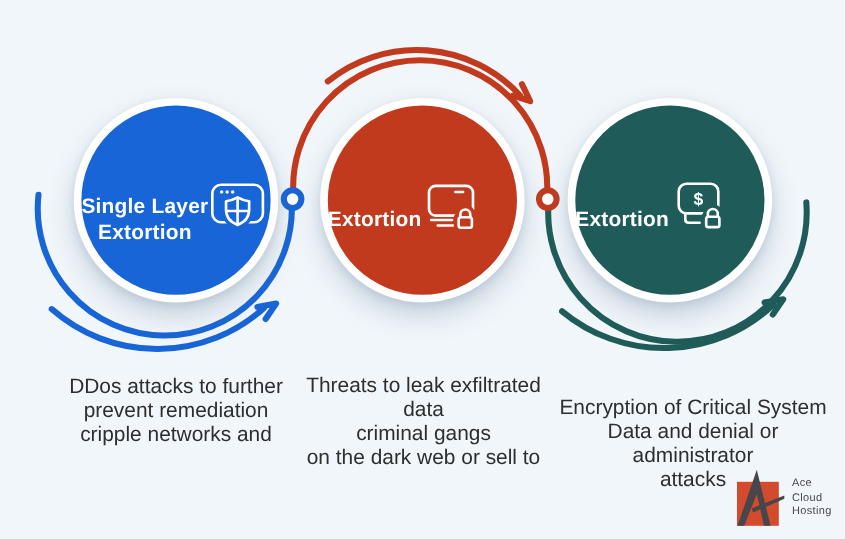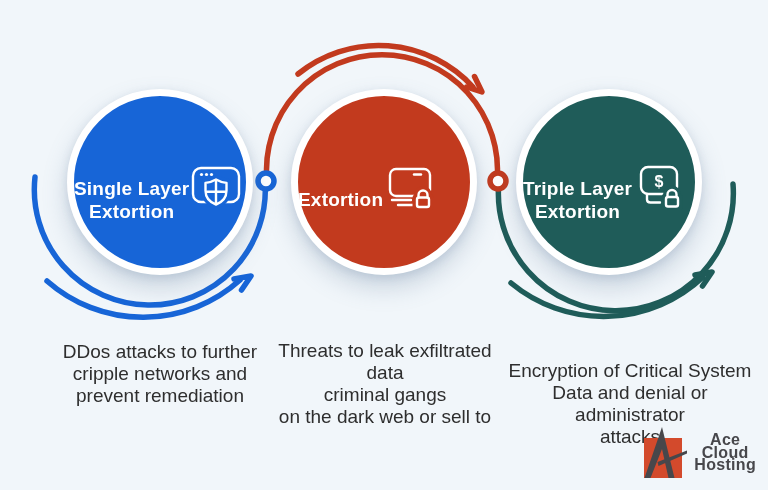--- a/index.html
+++ b/index.html
@@ -27,21 +27,21 @@
   .icon .dot { fill:#ffffff; }
   .icon text { fill:#ffffff; font-weight:bold; font-size:16px; font-family:"Liberation Sans",sans-serif; }
   .desc { position:absolute; margin:0; text-align:center; color:#2e2e2e;
           font-size:19px; line-height:22px; font-weight:500; }
   .desc span { display:block; }
   .d0 { left:38px;  top:341px; width:244px; }
   .d1 { left:261px; top:340px; width:248px; }
   .d2 { left:500px; top:340px; width:260px; }
   .logo { position:absolute; right:12px; bottom:10px; display:flex; align-items:center; gap:6px; }
   .logo-mark { width:50px; height:54px; display:block; }
-  .logo-text { font-weight:bold; font-size:16px; line-height:12.5px; letter-spacing:.3px;text-align:center; }
+  .logo-text { font-weight:normal; font-size:10px; line-height:12.5px; letter-spacing:.3px; }
 </style>
 </head>
 <body>
 
 <div class="stage" style="background: rgb(241, 246, 250);">
 
   <svg class="arcs" viewBox="0 0 768 490">
 
     <path class="arc" d="M 35 177 A 115.5 115.5 0 1 0 265 181" style="stroke: rgb(23, 101, 215);"></path>
     <path class="arc" d="M 47 281 A 145 145 0 0 0 240 280" style="stroke: rgb(23, 101, 215);"></path>
@@ -88,39 +88,38 @@
       <g>
         <path class="halo" d="M35.5 33.5 V31 A4.5 4.5 0 0 1 44.5 31 V33.5 M34 34 H46 V43 H34 Z" style="stroke: rgb(194, 58, 30); fill: rgb(194, 58, 30);"></path>
       </g>
       <path class="w" d="M35.5 33.5 V31 A4.5 4.5 0 0 1 44.5 31 V33.5"></path>
       <rect class="w" x="34" y="33.5" width="12" height="9.5" rx="2"></rect>
     </svg>
   </div>
 
   <div class="circle c2" style="background: rgb(31, 92, 89);">
     <div class="title">
-      <div>Triple Layer</div>
       <div>Extortion</div>
     </div>
     <svg class="icon" viewBox="0 0 54 46">
       <rect class="w" x="9" y="3" width="36" height="27" rx="7"></rect>
       <path class="w" d="M15 30 V35.5 Q15 38.5 18.5 38.5 H28"></path>
       <text x="27" y="22.5" text-anchor="middle">$</text>
       <g>
         <path class="halo" d="M35.5 33 V30.5 A4.5 4.5 0 0 1 44.5 30.5 V33 M34 33.5 H46 V43 H34 Z" style="stroke: rgb(31, 92, 89); fill: rgb(31, 92, 89);"></path>
       </g>
       <path class="w" d="M35.5 33 V30.5 A4.5 4.5 0 0 1 44.5 30.5 V33"></path>
       <rect class="w" x="34" y="33" width="12" height="9.5" rx="2"></rect>
     </svg>
   </div>
 
   <p class="desc d0" style="color: rgb(46, 46, 46);">
     <span>DDos attacks to further</span>
+    <span>prevent remediation</span>
     <span>cripple networks and</span>
-    <span>prevent remediation</span>
   </p>
   <p class="desc d1" style="color: rgb(46, 46, 46);">
     <span>Threats to leak exfiltrated data</span>
     <span>criminal gangs</span>
     <span>on the dark web or sell to</span>
   </p>
   <p class="desc d2" style="color: rgb(46, 46, 46); margin-top: 20px;">
     <span>Encryption of Critical System</span>
     <span>Data and denial or administrator</span>
     <span>attacks</span>

